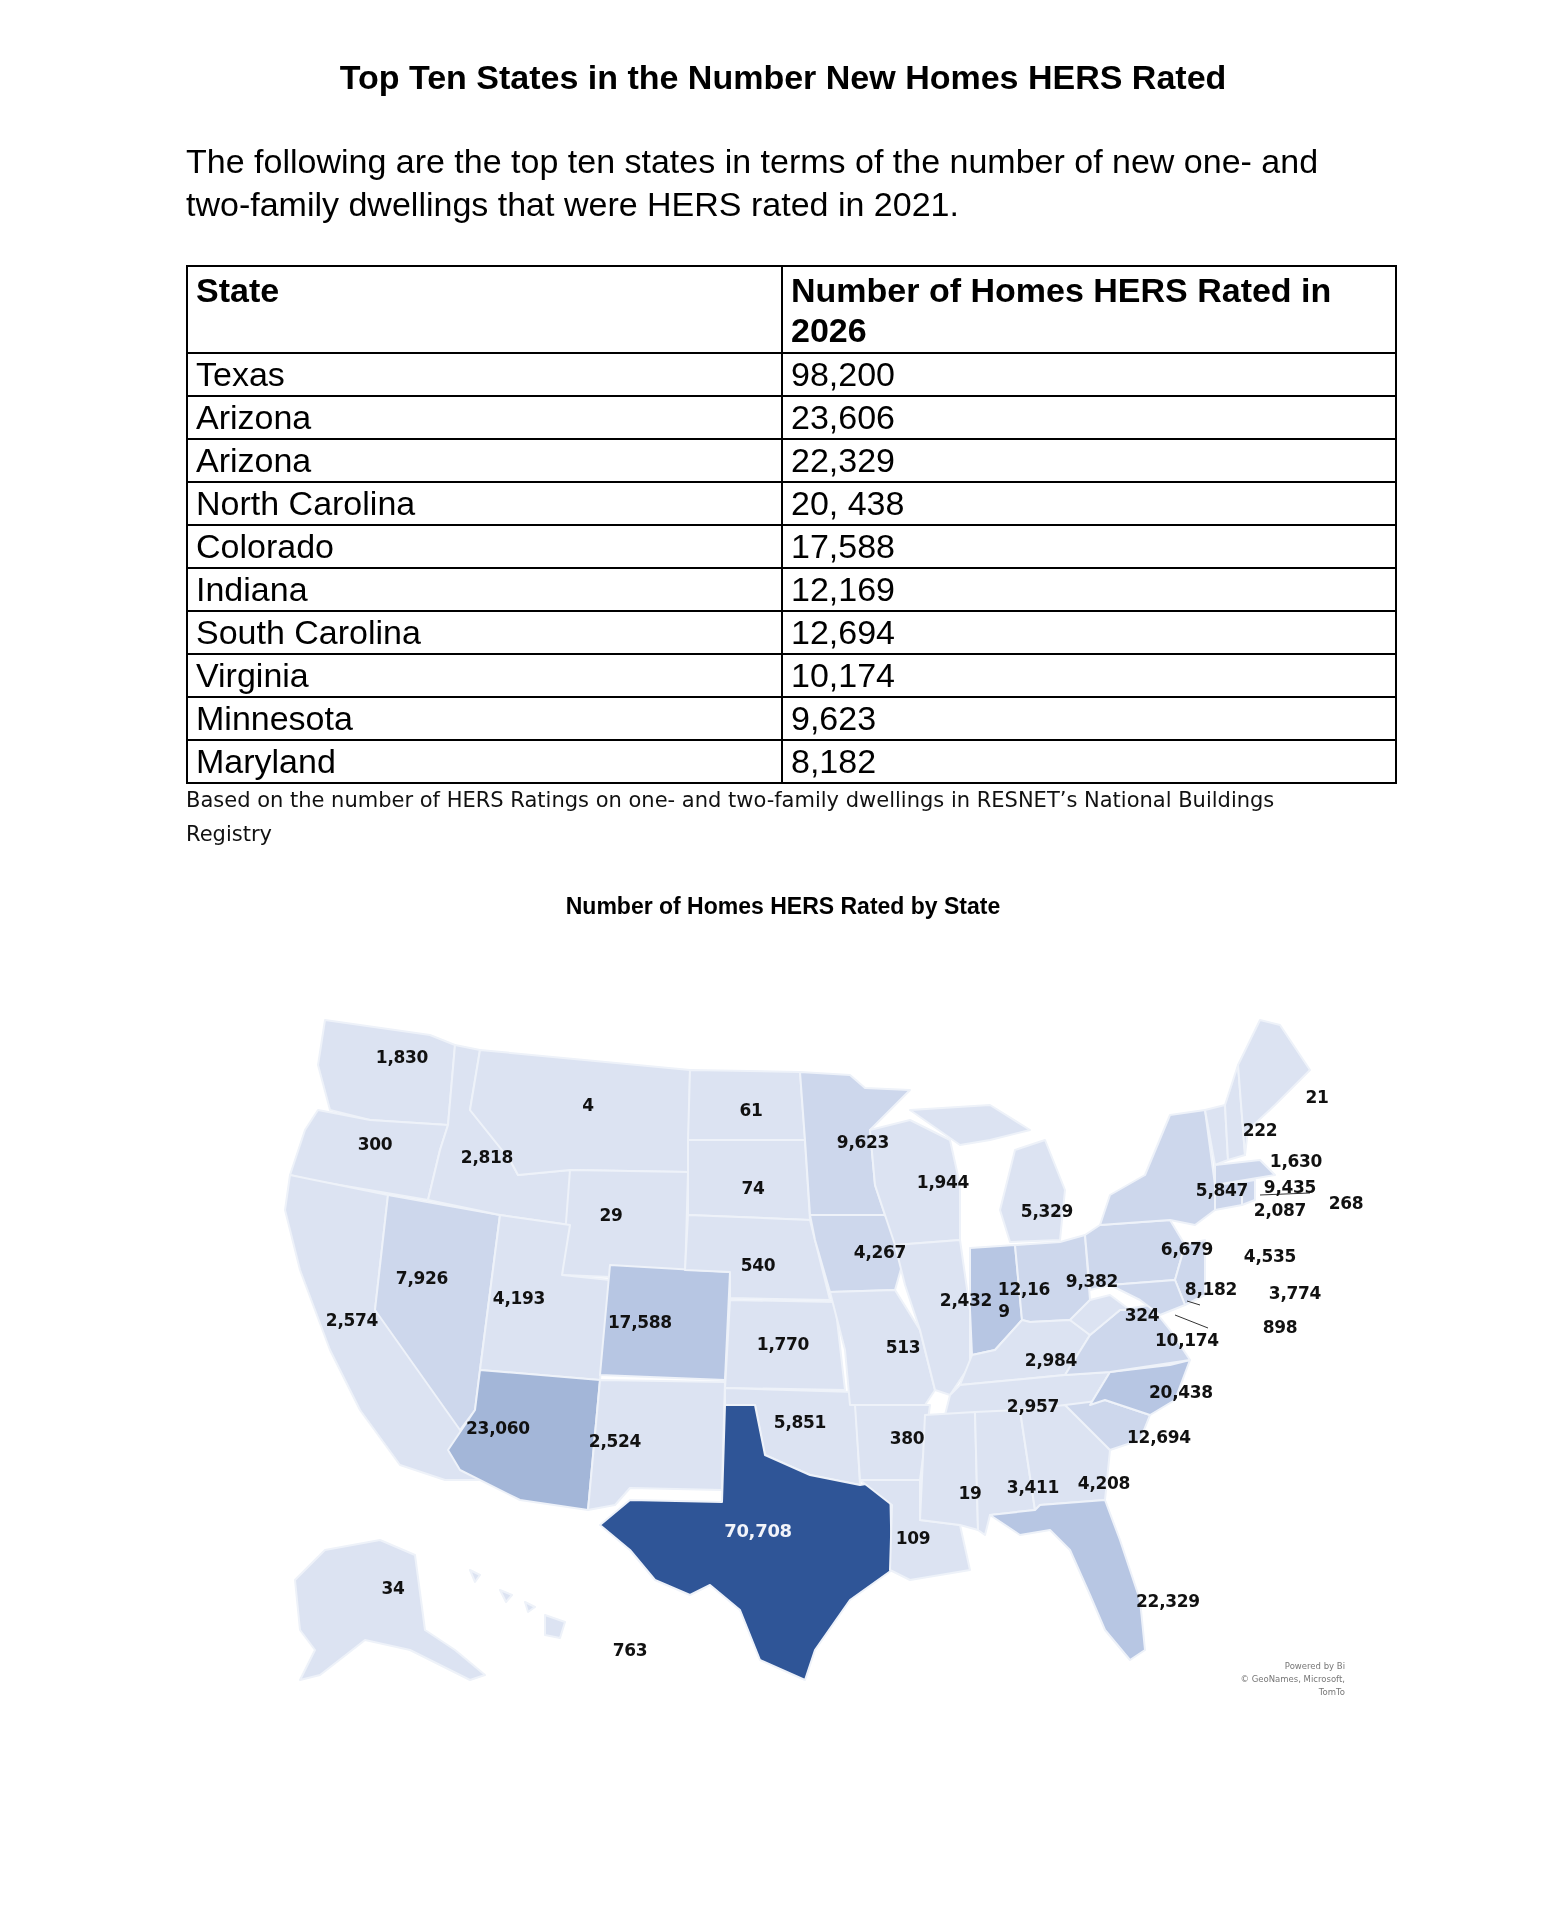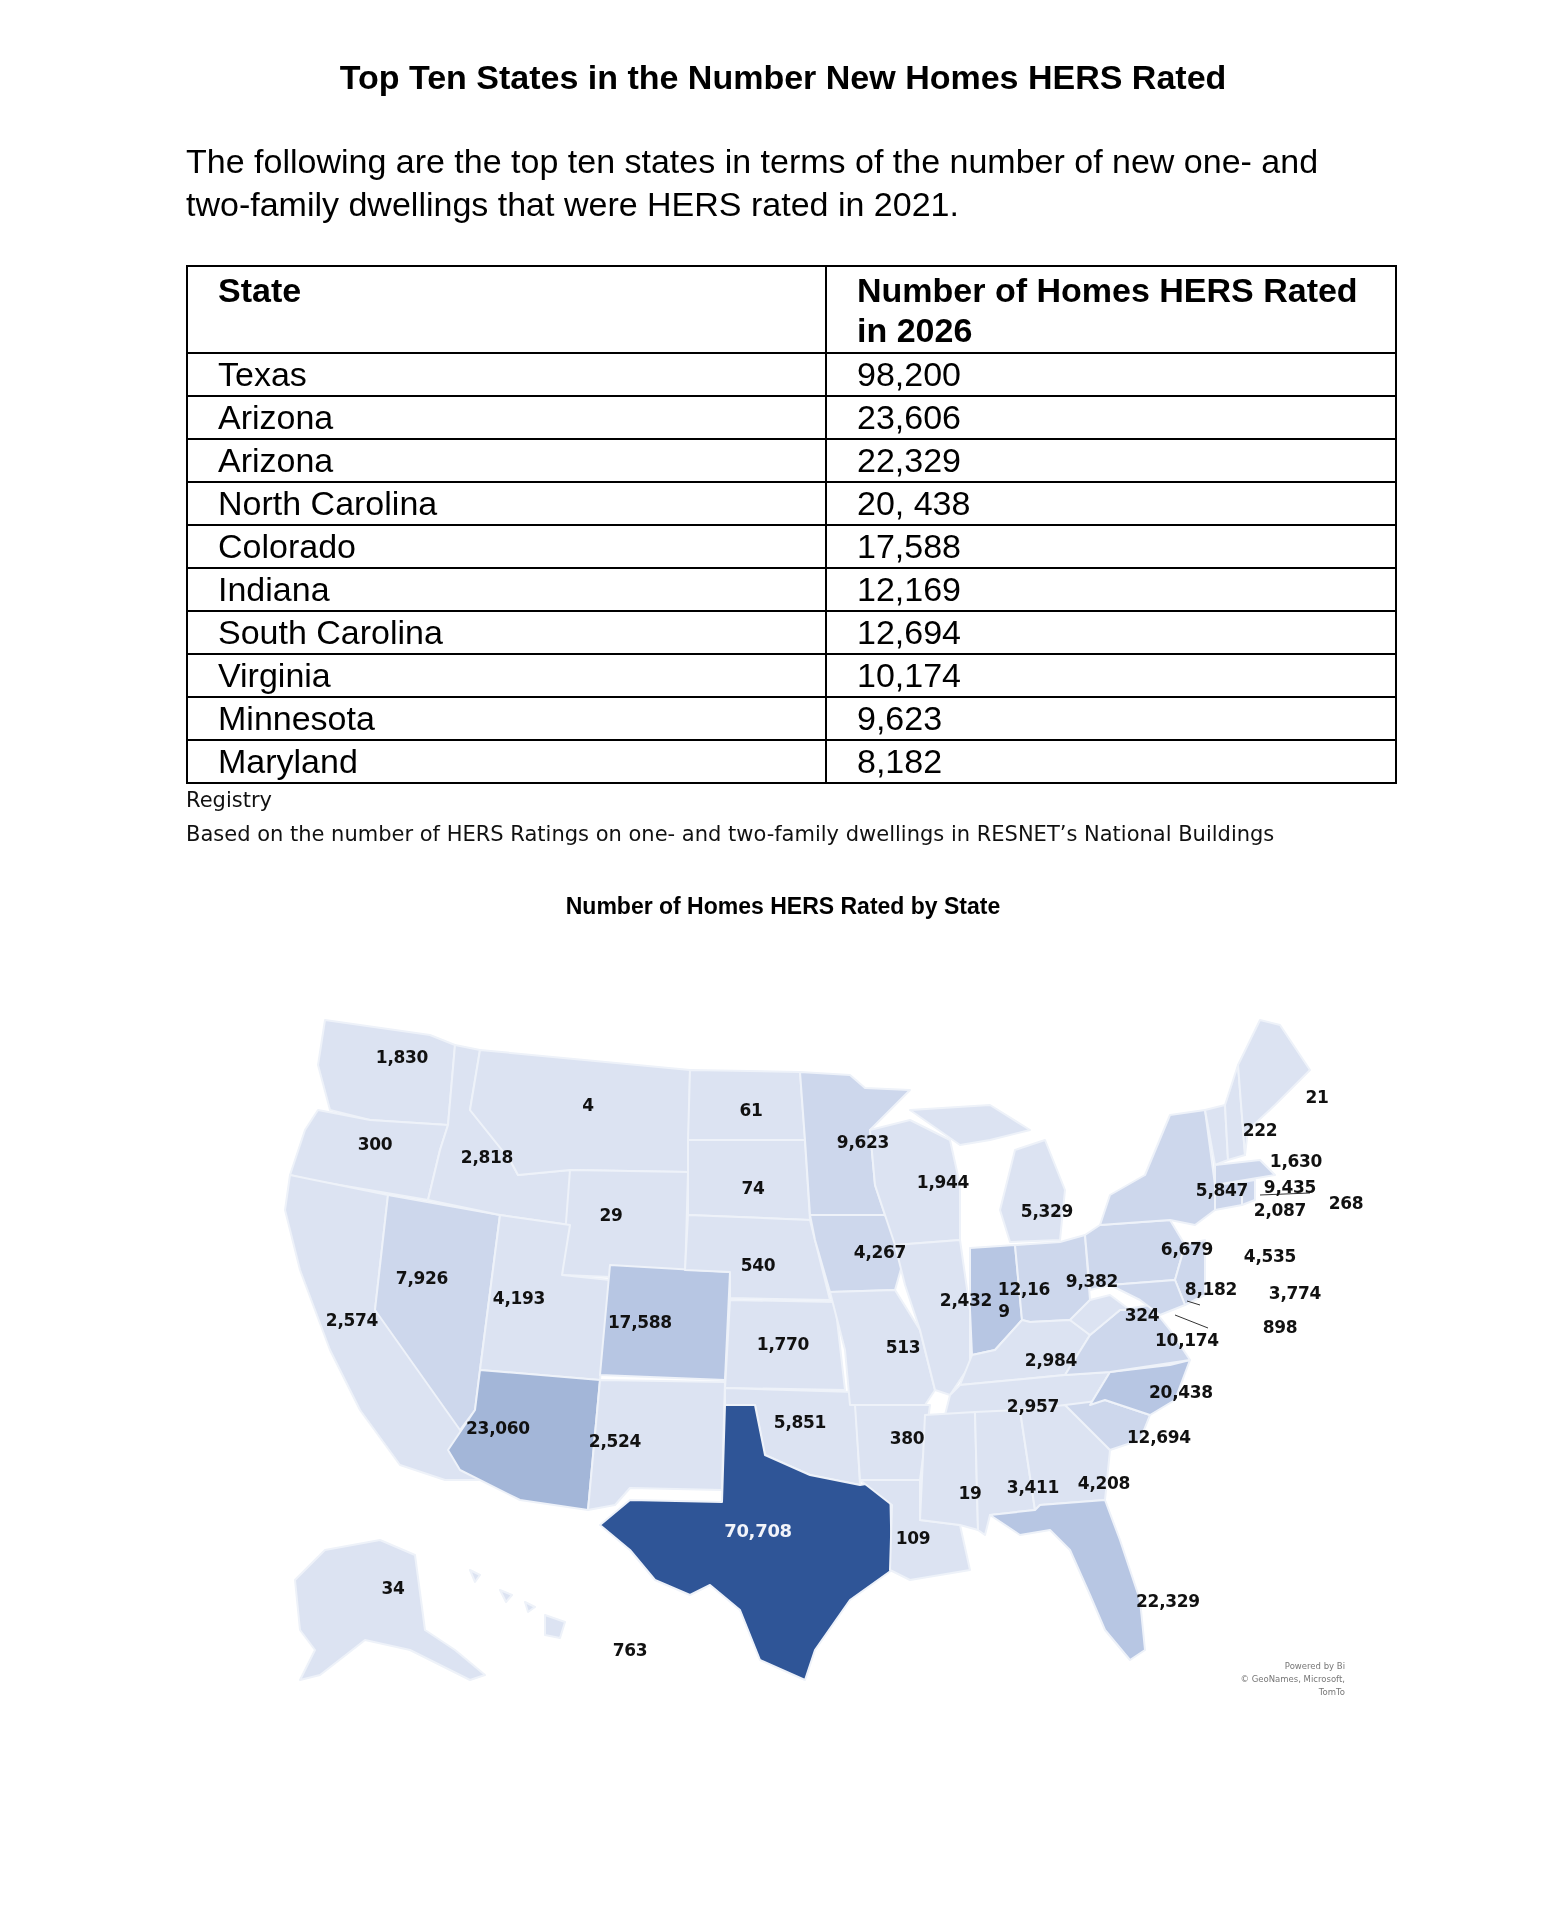--- a/index.html
+++ b/index.html
@@ -1,20 +1,20 @@
 <!DOCTYPE html>
 <html><head>
 <meta charset="utf-8">
 <style>
   html, body { margin: 0; padding: 0; background: #ffffff; }
   body { width: 1566px; height: 1907px; position: relative; overflow: hidden; font-family: "Liberation Sans", sans-serif; color: #000; }
   .title { position: absolute; left: 0; width: 1566px; top: 58px; text-align: center; font-weight: bold; font-size: 34px; }
   .intro { position: absolute; left: 186px; width: 1230px; top: 140px; font-size: 34px; line-height: 43px; }
   table.top10 { position: absolute; left: 186px; top: 265px; width: 1211px; border-collapse: collapse; font-size: 34px; }
-  table.top10 td, table.top10 th { border: 2px solid #000; padding: 0 30px; text-align: left; vertical-align: top; line-height: 40px; }
+  table.top10 td, table.top10 th { border: 2px solid #000; padding: 0 8px; text-align: left; vertical-align: top; line-height: 40px; }
   table.top10 th { font-weight: bold; padding-top: 3px; padding-bottom: 2px; }
   table.top10 td { height: 41px; }
   table.top10 .c1 { width: 577px; }
   .footnote { position: absolute; left: 186px; width: 1230px; top: 783px; font-family: "DejaVu Sans", sans-serif; font-size: 21px; line-height: 34px; color: #111; }
   .map-title { position: absolute; left: 0; width: 1566px; top: 893px; text-align: center; font-weight: bold; font-size: 23px; }
   .map { position: absolute; left: 270px; top: 1010px; width: 1130px; height: 690px; }
   .map svg { position: absolute; left: 0; top: 0; }
   .lbl { position: absolute; font-family: "DejaVu Sans", sans-serif; font-weight: bold; font-size: 17px; color: #111; white-space: nowrap; transform: translate(-50%, -50%); letter-spacing: -0.3px; text-align: center; }
   .lbl.inv { color: #f2f4fa; font-size: 18px; }
   .attrib { position: absolute; font-family: "DejaVu Sans", sans-serif; font-size: 8.5px; color: #777; text-align: right; line-height: 13px; }
@@ -72,22 +72,22 @@
         <td>9,623</td>
       </tr>
   <tr>
         <td>Maryland</td>
         <td>8,182</td>
       </tr>
 </tbody>
   </table>
 
 <div class="footnote">
+  <div>Based on the number of HERS Ratings on one- and two-family dwellings in RESNET’s National Buildings</div>
   <div>Registry</div>
-  <div>Based on the number of HERS Ratings on one- and two-family dwellings in RESNET’s National Buildings</div>
 </div>
 
 <div class="map-title">Number of Homes HERS Rated by State</div>
 
 <div class="map">
 
   <svg width="1130" height="690" viewBox="0 0 1130 690">
     <g stroke="#eef2f9" stroke-width="2" stroke-linejoin="round">
 
       <path d="M55,10 L160,25 L185,35 L178,115 L100,110 L60,100 L48,55 Z" fill="#dce3f2"></path>

